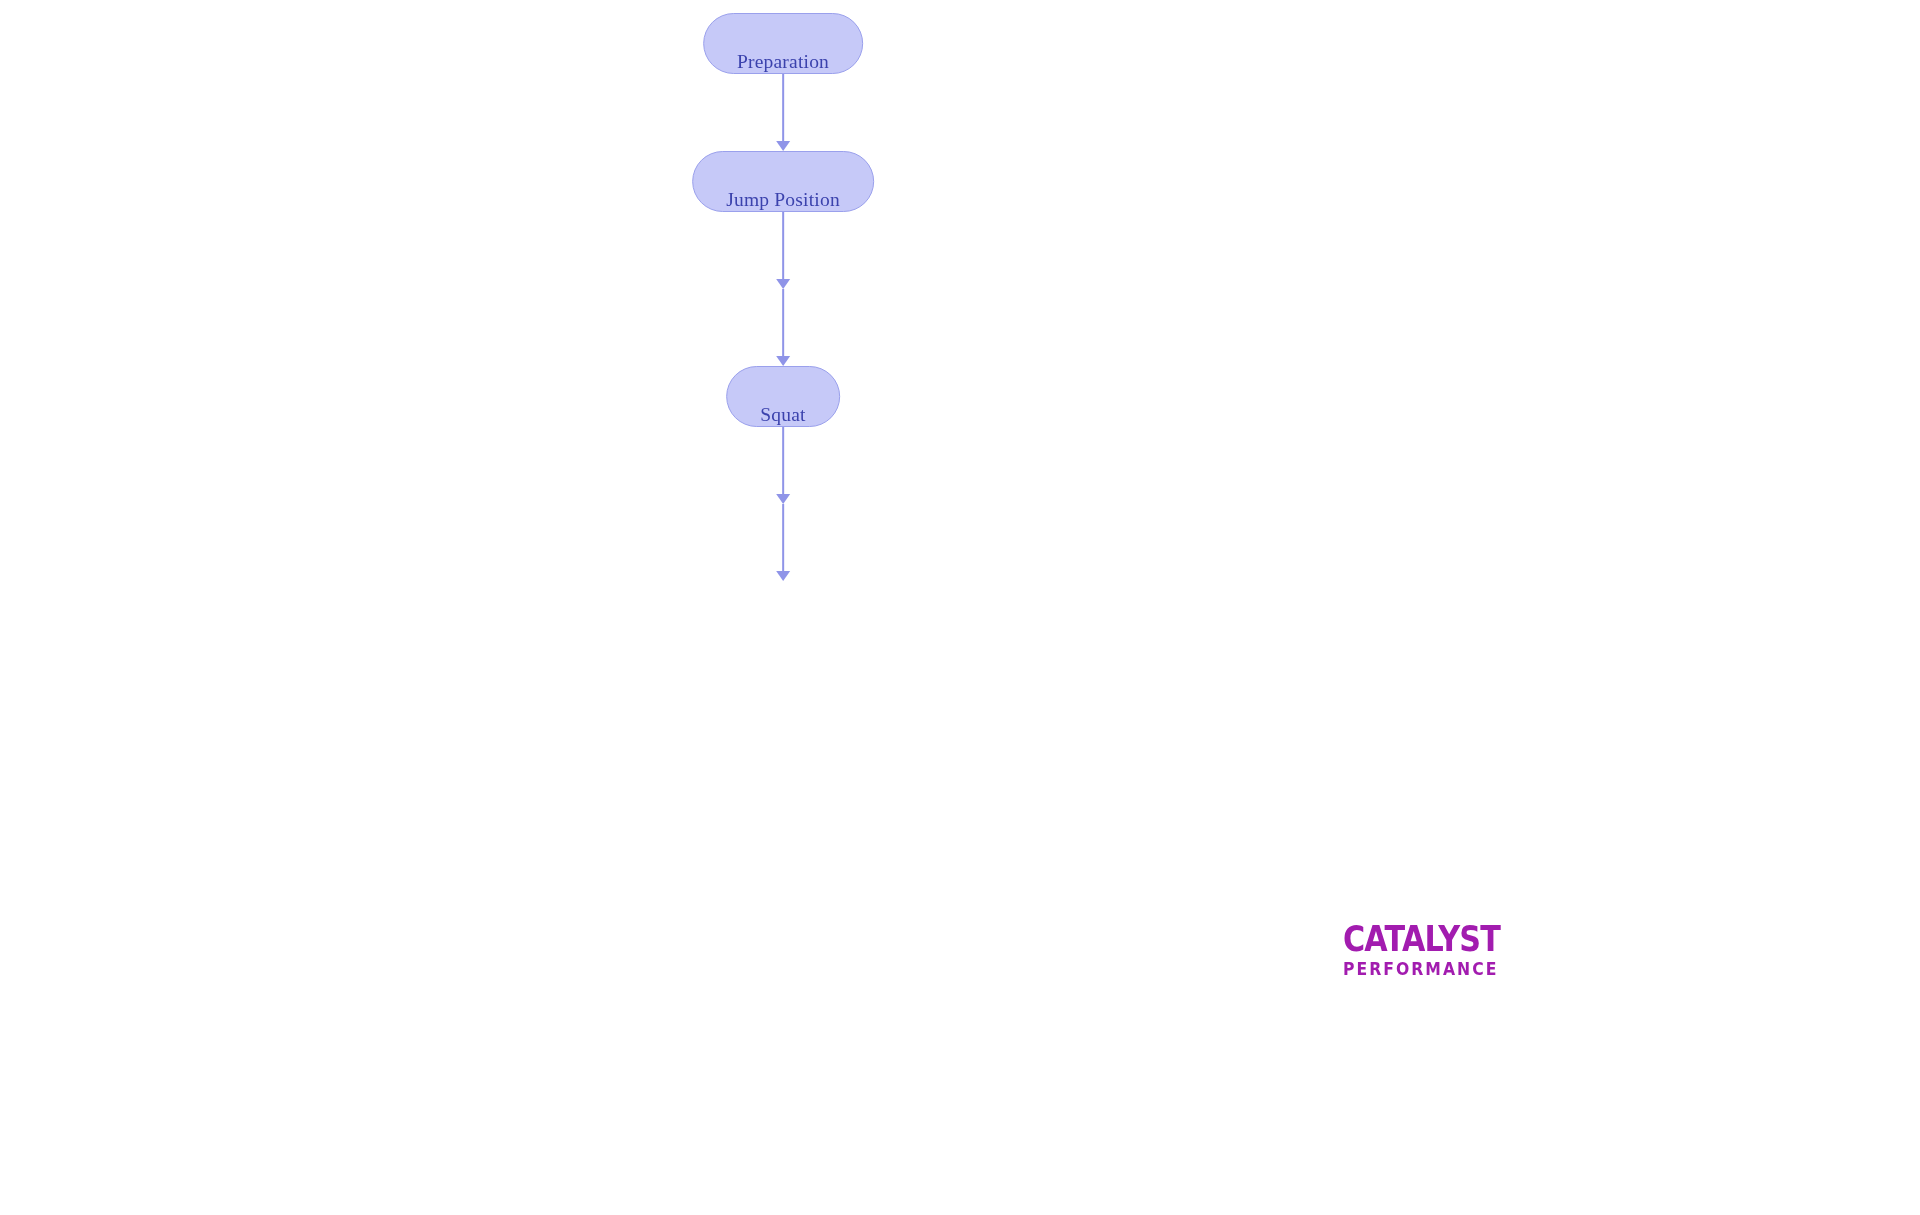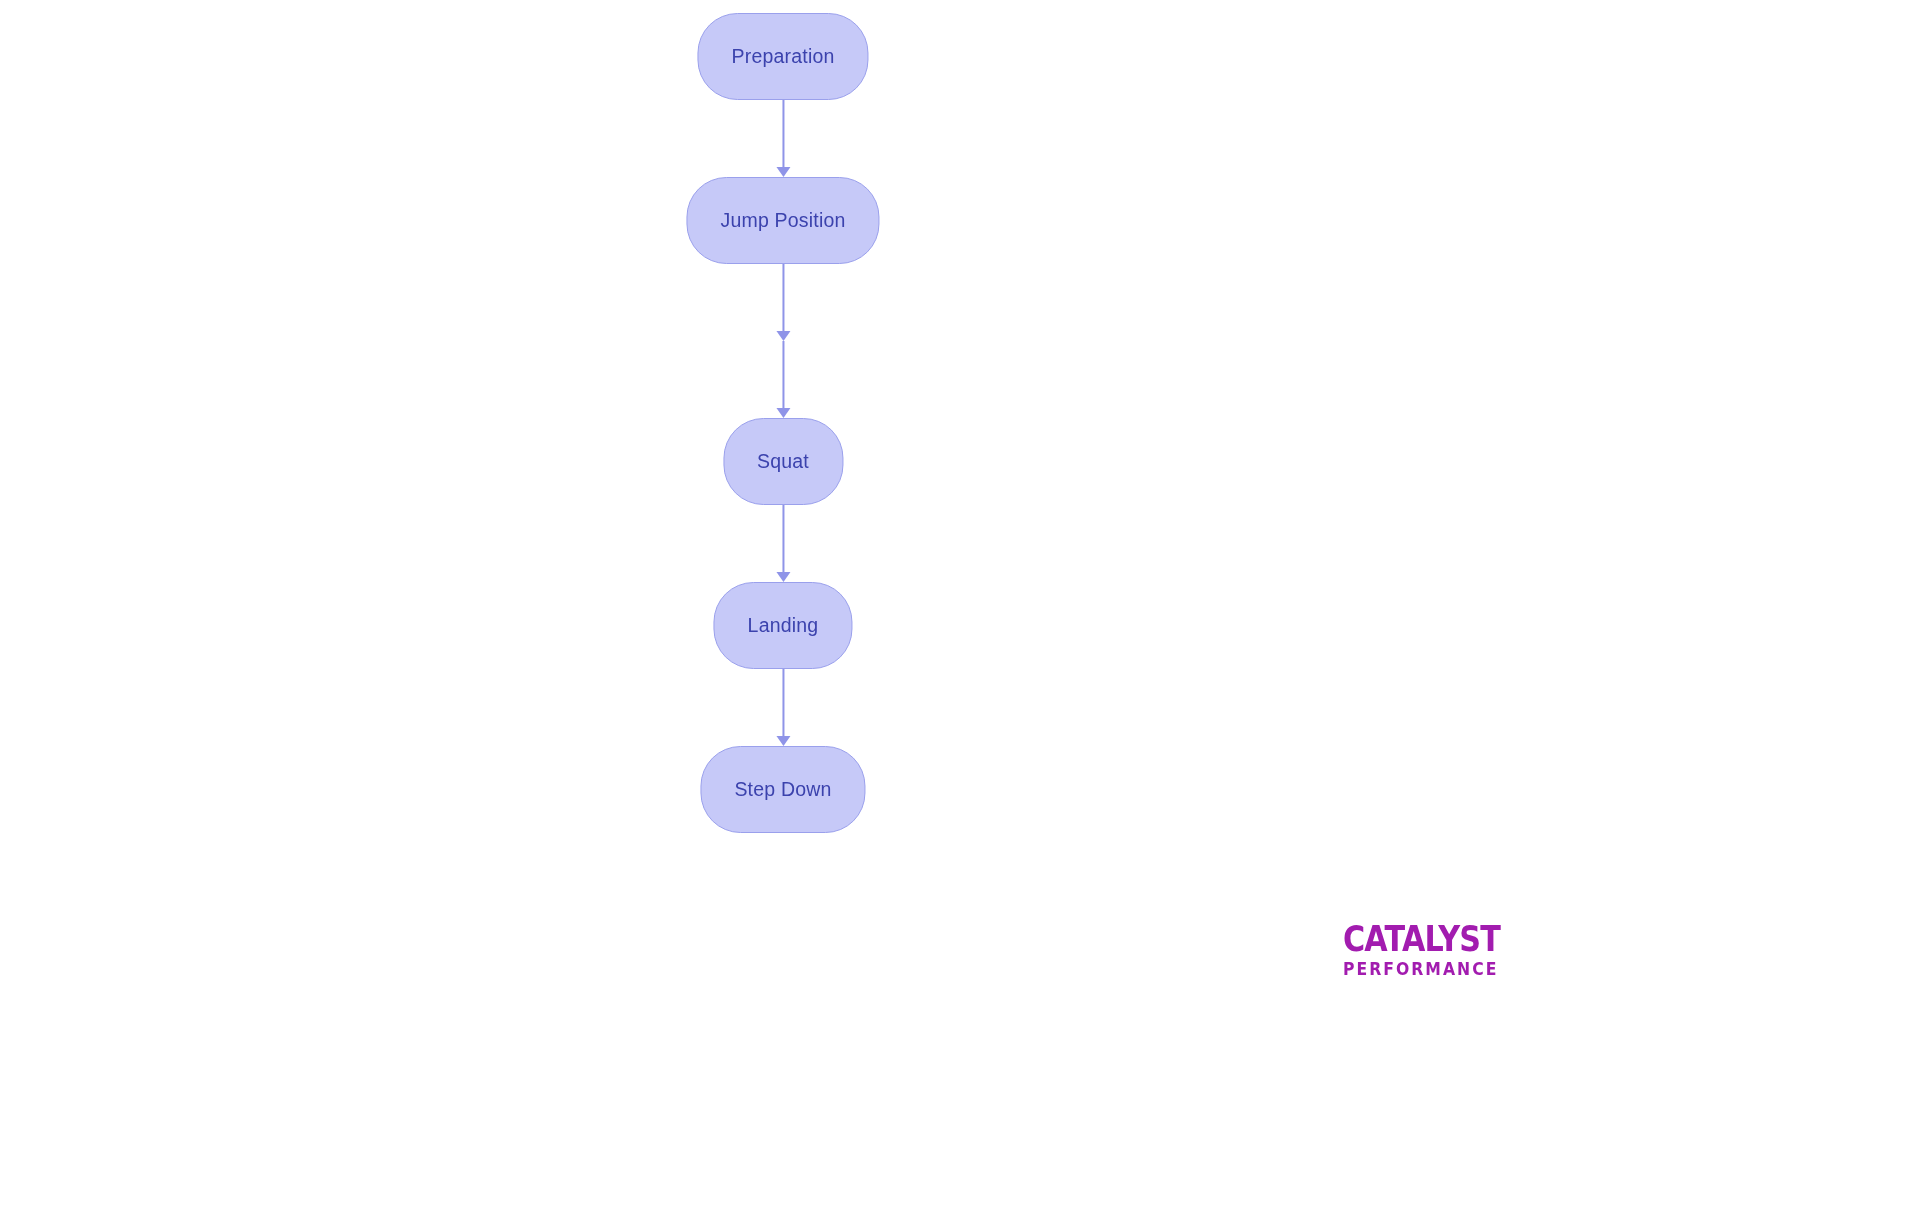--- a/index.html
+++ b/index.html
@@ -18,32 +18,33 @@
     left: 783px;
     top: 13px;
     transform: translateX(-50%);
     display: flex;
     flex-direction: column;
     align-items: center;
   }
 
   .flow-node {
     display: flex;
-    align-items: center;
+    align-items: flex-end;
     justify-content: center;
-    height: 87px;
+    height: 61px;
     min-width: 110px;
     padding: 0 33px;
     background: #c6c9f8;
     border: 1.5px solid #9aa0ec;
     border-radius: 40px;
     color: #3b42ad;
     font-size: 19.5px;
     letter-spacing: 0.2px;
     white-space: nowrap;
+    font-family: Liberation Serif, serif;
   }
 
   .flow-arrow {
     height: 77px;
     display: flex;
     flex-direction: column;
     align-items: center;
   }
 
   .flow-arrow .line {
@@ -123,31 +124,25 @@
 
   <div class="flow-node">
     <span>Squat</span>
   </div>
 
   <div class="flow-arrow">
     <div class="line"></div>
     <div class="head"></div>
   </div>
 
-  <div class="flow-node">
-    <span>Landing</span>
-  </div>
 
   <div class="flow-arrow">
     <div class="line"></div>
     <div class="head"></div>
   </div>
 
-  <div class="flow-node">
-    <span>Step Down</span>
-  </div>
 
 </div>
 
 <div class="logo">
   <div class="logo-line1">CATALYST</div>
   <div class="logo-line2">PERFORMANCE</div>
 </div>
 
 </body></html>

